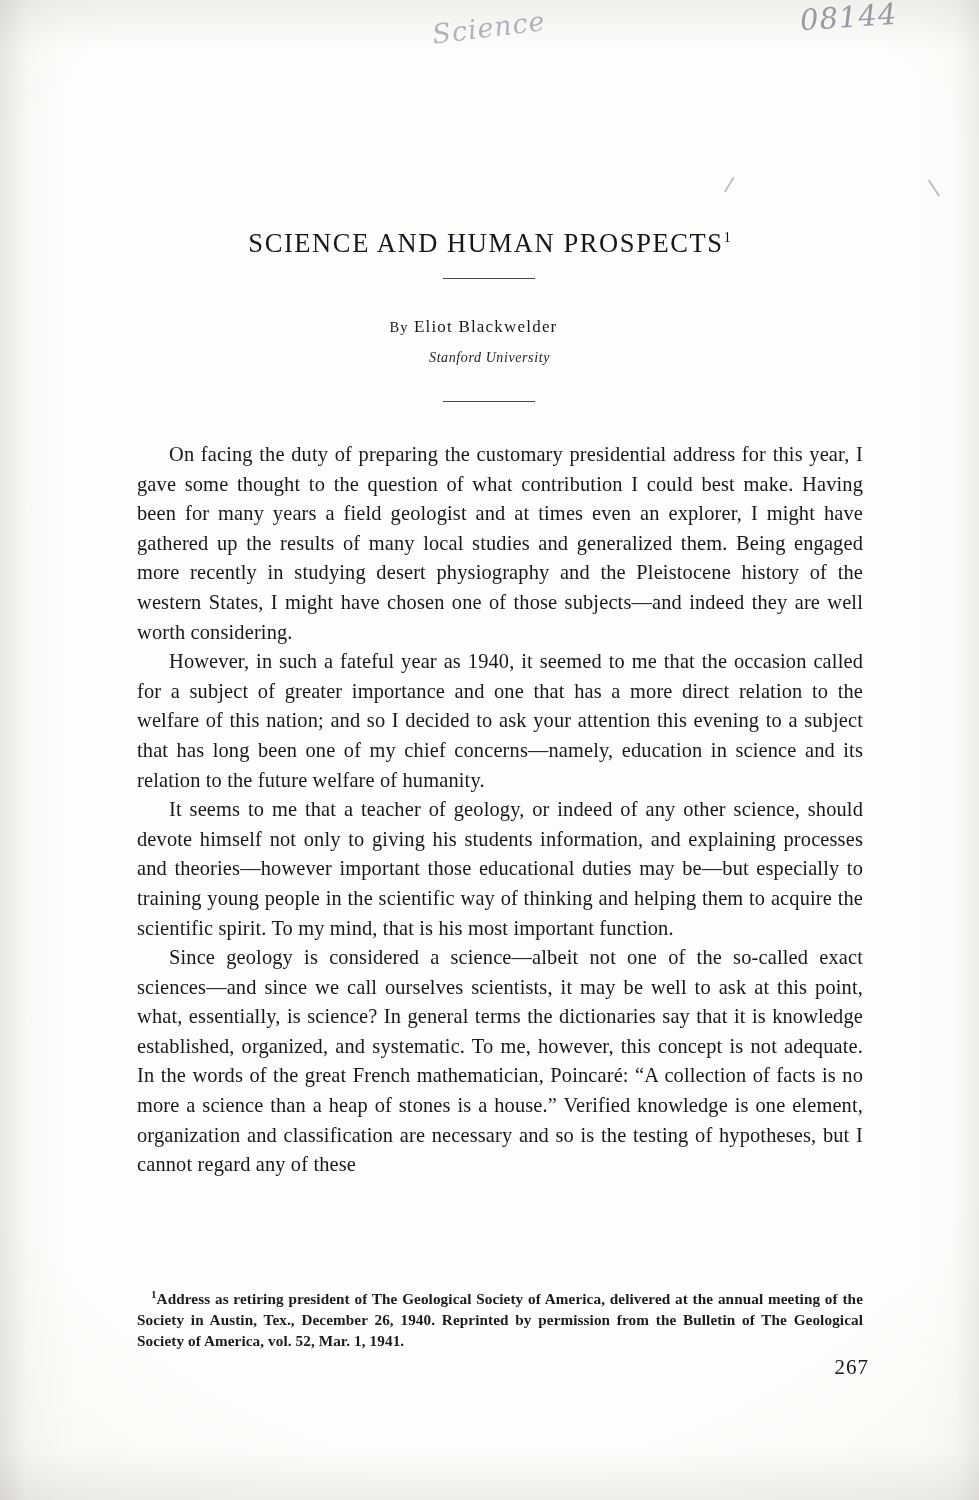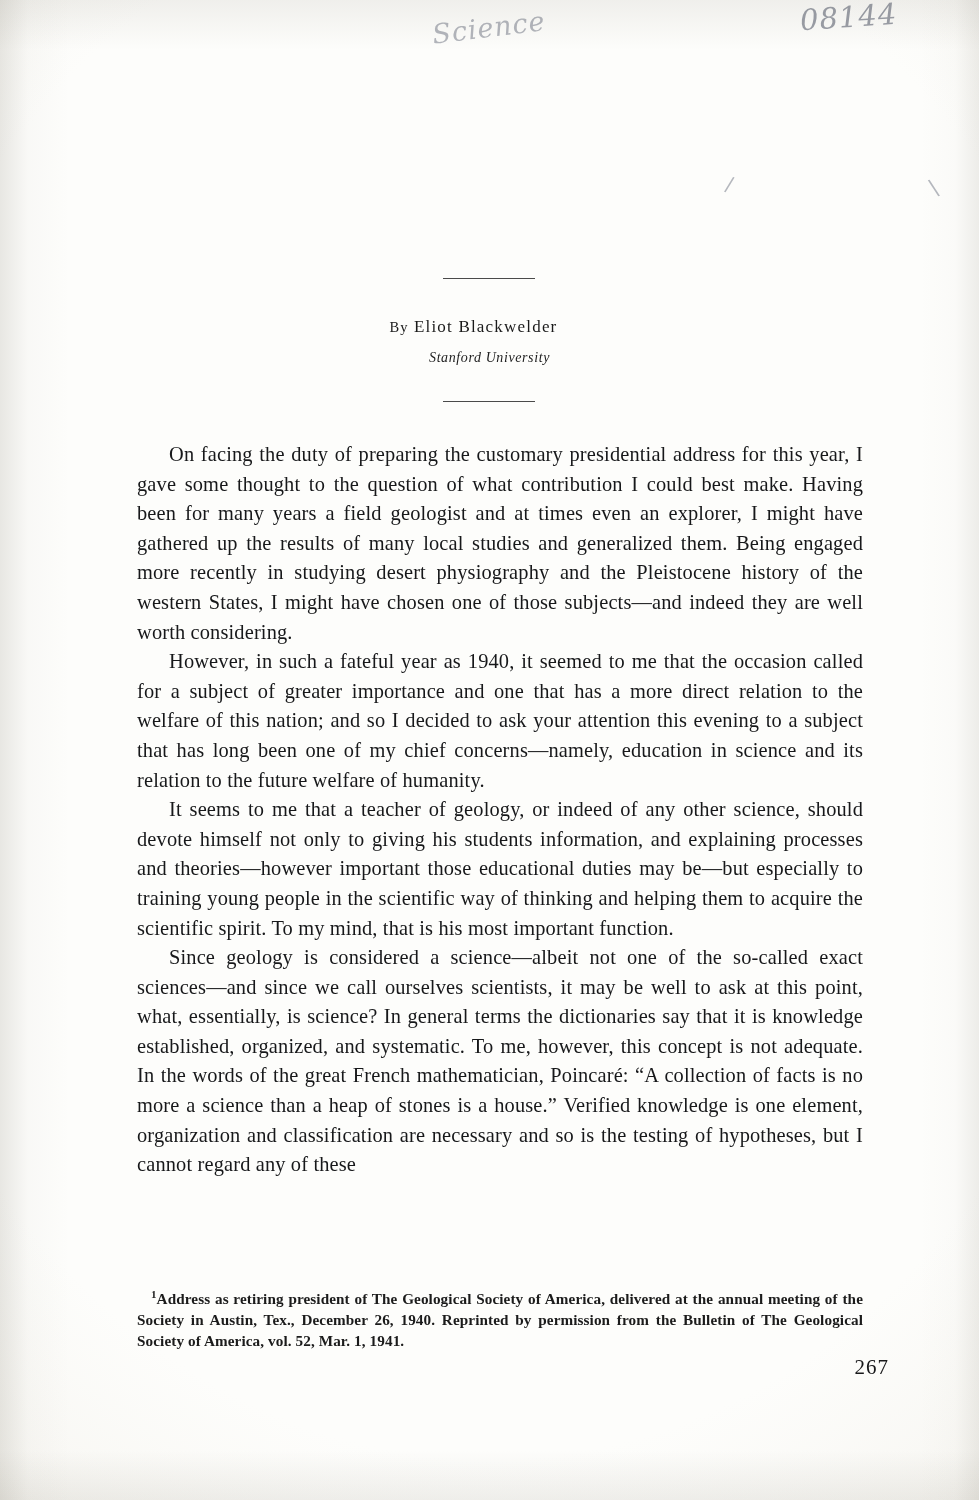--- a/index.html
+++ b/index.html
@@ -181,35 +181,37 @@
 
   .page-number {
     position: absolute;
     left: 0;
     top: 1355px;
     width: 869px;
     text-align: right;
     font-size: 21px;
     color: #18181a;
     letter-spacing: 1px;
-    padding-left: 20px;
   }
 </style>
 </head>
 <body>
 
 <div class="page"></div>
 
 <div class="content">
 
   <div class="handwriting" id="hw-subject">Science</div>
   <div class="handwriting" id="hw-number">08144</div>
   <div class="tick" id="tick-a">/</div>
   <div class="tick" id="tick-b">\</div>
 
+  <div class="title">
+    <span>SCIENCE AND HUMAN PROSPECTS</span><span class="fn">1</span>
+  </div>
 
   <div class="rule" id="rule-top"></div>
 
   <div class="byline">
     <span class="by">By</span>
     <span class="smallcaps">Eliot Blackwelder</span>
   </div>
 
   <div class="affiliation">Stanford University</div>
 

